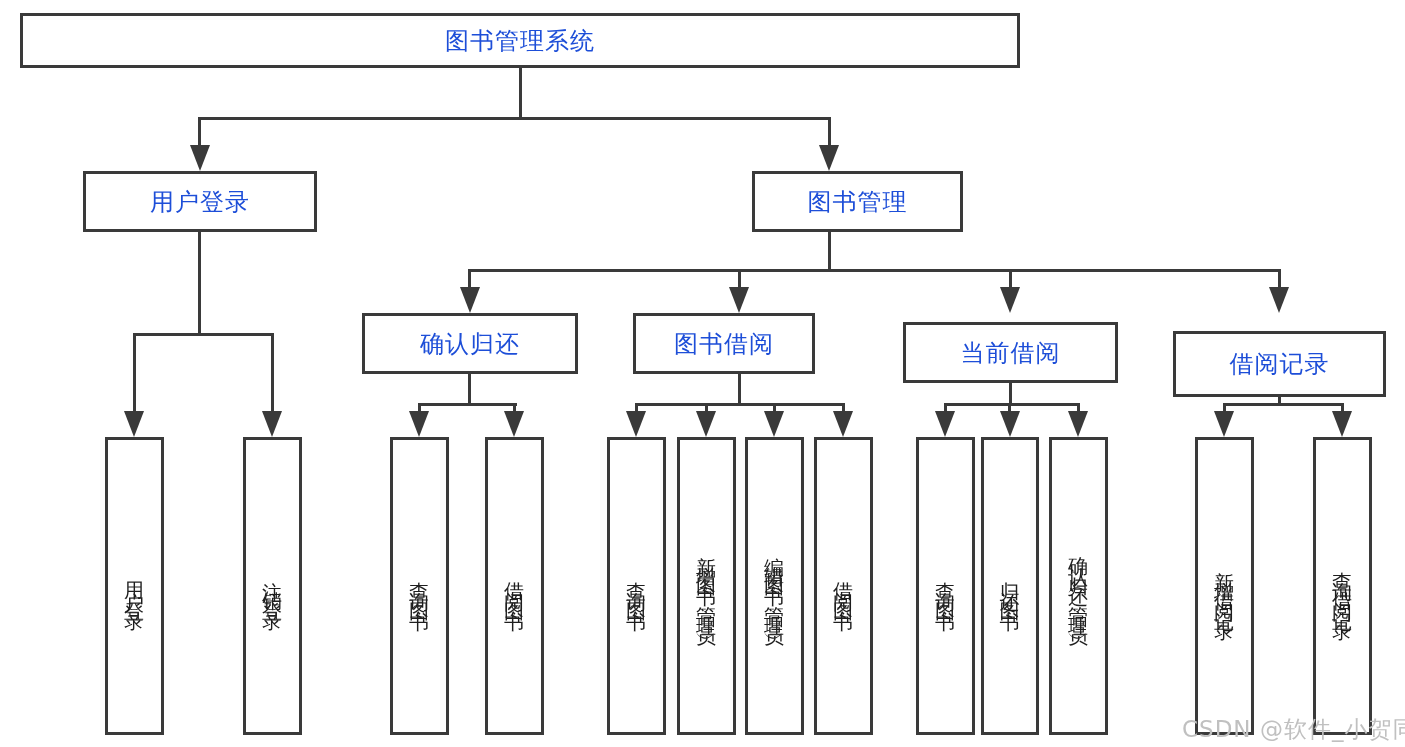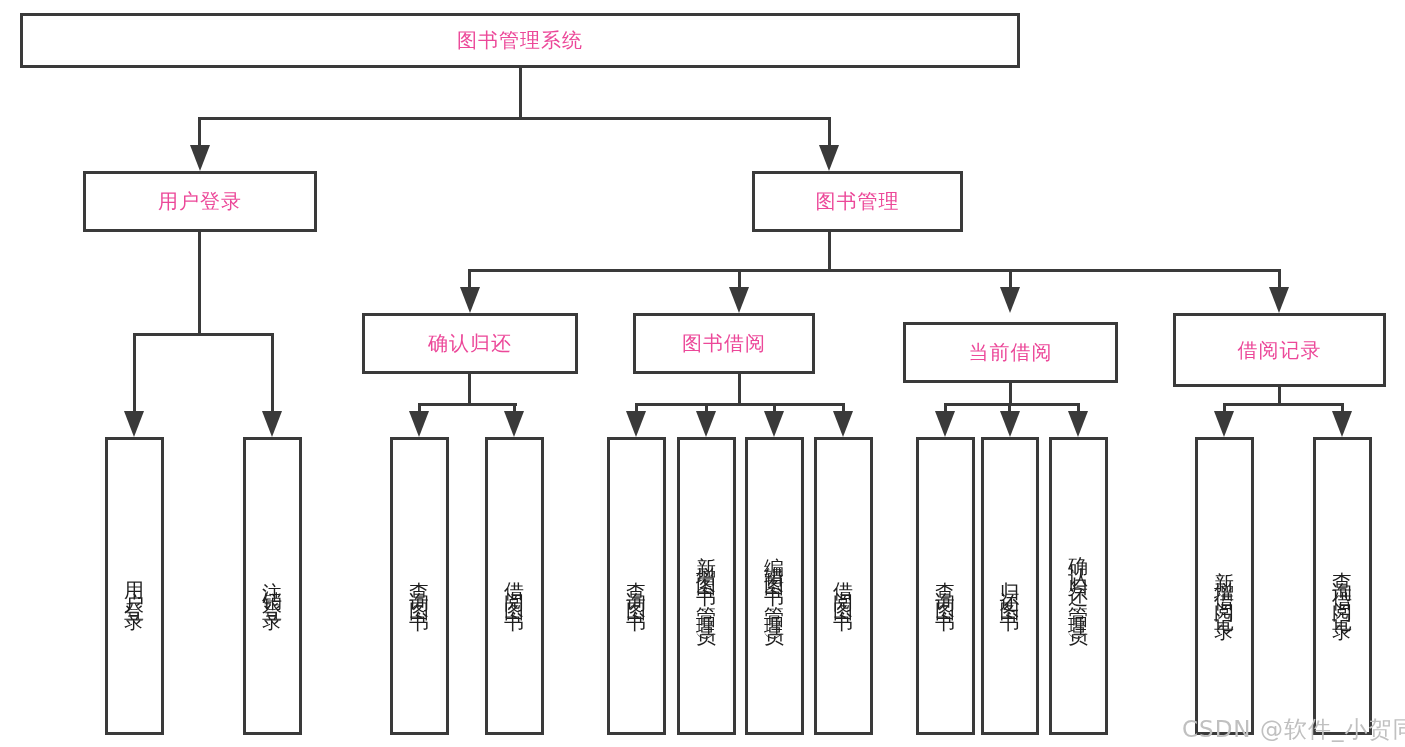--- a/index.html
+++ b/index.html
@@ -21,22 +21,22 @@
     position: absolute;
     box-sizing: border-box;
     background: #ffffff;
     border: 3px solid #3a3a3a;
     display: flex;
     align-items: center;
     justify-content: center;
     z-index: 2;
   }
   .hbox span {
-    font-size: 20px;
-    color: #ec4899;
+    font-size: 24px;
+    color: #1d4ed8;
     letter-spacing: 1px;
     white-space: nowrap;
   }
   .vbox .vtext {
     writing-mode: vertical-rl;
     text-orientation: mixed;
     font-size: 20px;
     line-height: 1;
     letter-spacing: 10px;
     color: #1e1e1e;
@@ -146,21 +146,21 @@
 
   <div class="box hbox" style="left:362px;top:313px;width:216px;height:61px">
     <span>确认归还</span>
   </div>
   <div class="box hbox" style="left:633px;top:313px;width:182px;height:61px">
     <span>图书借阅</span>
   </div>
   <div class="box hbox" style="left:903px;top:322px;width:215px;height:61px">
     <span>当前借阅</span>
   </div>
-  <div class="box hbox" style="left:1173px;top:313px;width:213px;height:74px">
+  <div class="box hbox" style="left:1173px;top:331px;width:213px;height:66px">
     <span>借阅记录</span>
   </div>
 
   <div class="box vbox" style="left:105px;top:437px;width:59px;height:298px">
     <span class="vtext">用户登录</span>
   </div>
   <div class="box vbox" style="left:243px;top:437px;width:59px;height:298px">
     <span class="vtext">注销登录</span>
   </div>
 

